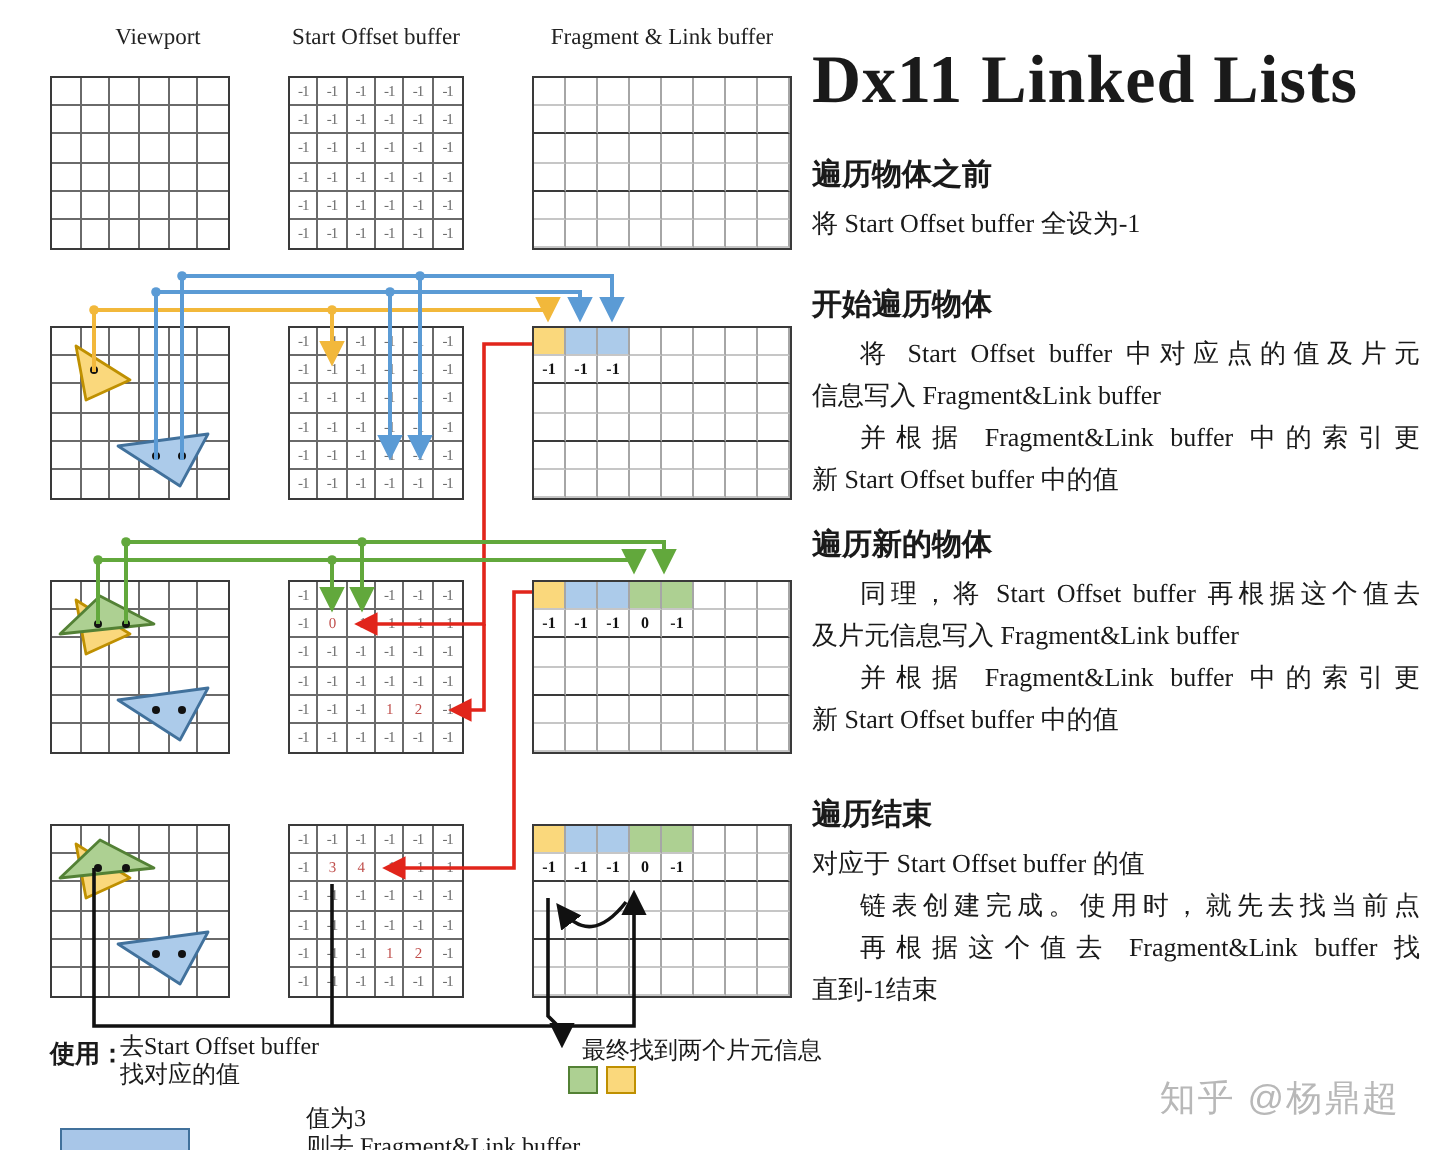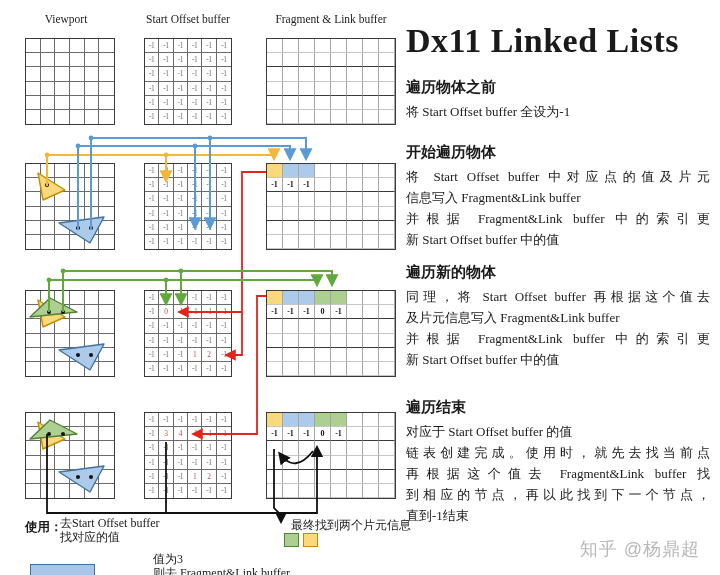--- a/index.html
+++ b/index.html
@@ -13,33 +13,33 @@
   .so .cell{font-size:7.5px;color:#6e6e6e;letter-spacing:-0.5px;}
   .fb .cell{font-size:8px;font-weight:bold;color:#111;}
   .vpsvg{position:absolute;pointer-events:none;}
   #arrows{position:absolute;left:0;top:0;pointer-events:none;}
   h1{position:absolute;left:406px;top:22px;margin:0;font-size:34px;font-weight:700;
      font-family:"Liberation Serif",serif;letter-spacing:0.5px;}
   .section{position:absolute;left:406px;width:304px;}
   .section h3{margin:0 0 4px 0;font-size:15px;font-weight:700;
      font-family:Liberation Serif, serif;}
   .section .ln{font-size:13px;line-height:21px;white-space:nowrap;}
-  .section .ln.jt{white-space:normal;text-align:justify;text-align-last:justify;}
+  .section .ln.jt{white-space:normal;text-align:justify;text-align-last:justify;margin-left:24px;}
   .lg{position:absolute;font-size:12px;line-height:13.5px;color:#1a1a1a;}
   .lg-label{font-family:"Liberation Sans",sans-serif;font-weight:700;font-size:12.5px;text-align:center;}
   .swatch{position:absolute;width:15px;height:14px;box-sizing:border-box;}
   .watermark{position:absolute;right:20px;top:537px;font-size:18px;color:#b8b8b8;
      font-family:"Liberation Sans",sans-serif;letter-spacing:1px;}
   .bluebox{position:absolute;left:30px;top:564px;width:65px;height:11px;background:#A8C6E8;
      border:1.5px solid #41719C;border-bottom:none;box-sizing:border-box;}
 </style>
 </head>
 <body>
 
-<div class="hdr" style="left:21px;width:90px;">Viewport</div>
+<div class="hdr" style="left:34px;width:90px;">Viewport</div>
 <div class="hdr" style="left:144px;width:88px;">Start Offset buffer</div>
 <div class="hdr" style="left:266px;width:130px;">Fragment &amp; Link buffer</div>
 
 <div id="diagram">
     <div class="grid" style="left: 25px; top: 38px; width: 90px; height: 87px; grid-template-columns: repeat(6, 1fr); grid-template-rows: repeat(6, 1fr);">
       <div class="cell"></div>
       <div class="cell"></div>
       <div class="cell"></div>
       <div class="cell"></div>
       <div class="cell"></div>
@@ -652,21 +652,20 @@
       <div class="ln jt">同理，将 Start Offset buffer 再根据这个值去</div>
       <div class="ln">及片元信息写入 Fragment&amp;Link buffer</div>
       <div class="ln jt">并根据 Fragment&amp;Link buffer 中的索引更</div>
       <div class="ln">新 Start Offset buffer 中的值</div>
     </div>
     <div class="section" style="top: 398px;">
       <h3>遍历结束</h3>
       <div class="ln">对应于 Start Offset buffer 的值</div>
       <div class="ln jt">链表创建完成。使用时，就先去找当前点</div>
       <div class="ln jt">再根据这个值去 Fragment&amp;Link buffer 找</div>
-      <div class="ln jt">到相应的节点，再以此找到下一个节点，</div>
       <div class="ln">直到-1结束</div>
     </div>
   </div>
 
 <div class="lg lg-label" style="left:25px;top:521px;">使用：</div>
 <div class="lg" style="left:60px;top:517px;">
   <div>去Start Offset buffer</div>
   <div>找对应的值</div>
 </div>
 <div class="lg" style="left:153px;top:517px;margin-top:36px;">

